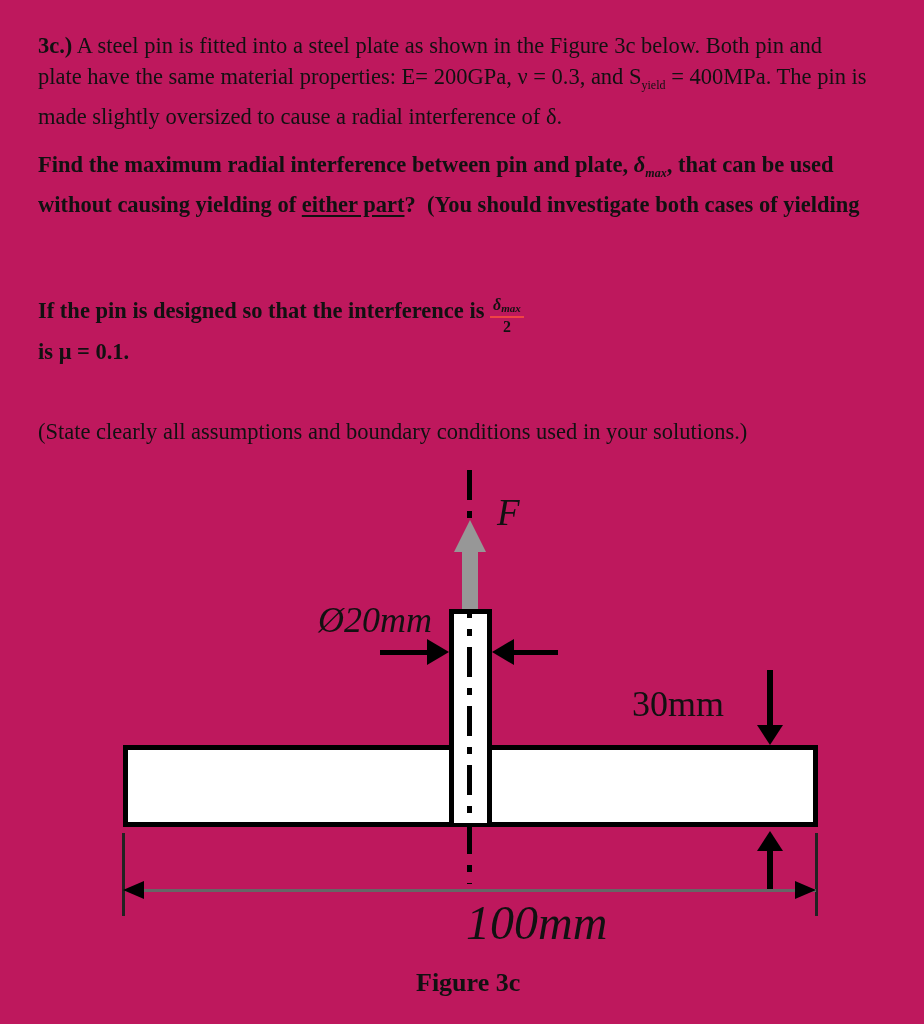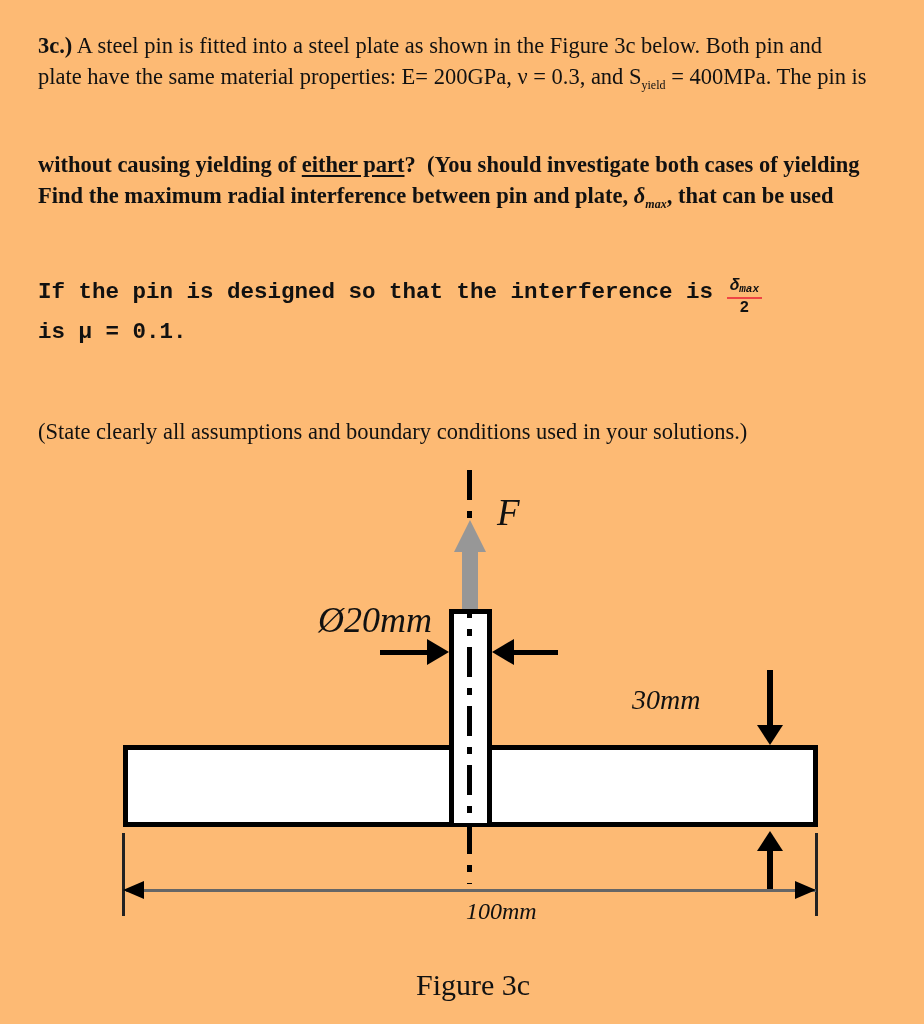--- a/index.html
+++ b/index.html
@@ -1,19 +1,19 @@
 <!DOCTYPE html>
 <html><head>
 <meta charset="utf-8">
 <style>
   html,body{margin:0;padding:0;background:#e8e8e8;}
   .page{
     position:relative;
     width:924px;height:1024px;
-    background:#fdba74;
+    background:#be185d;
     font-family:"Liberation Serif","DejaVu Serif",serif;
     color:#111111;
     overflow:hidden;
   }
   
   .para{
     position:absolute;
     left:38px;
     font-size:22.5px;
     line-height:31px;
@@ -74,21 +74,21 @@
     border-top:13px solid transparent;border-bottom:13px solid transparent;
     border-left:22px solid #000;
   }
   .d20-line-right{left:510px;top:650px;width:48px;height:5px;background:#000;}
   .d20-head-right{
     left:492px;top:639px;width:0;height:0;
     border-top:13px solid transparent;border-bottom:13px solid transparent;
     border-right:22px solid #000;
   }
 
-  .label-30{left:632px;top:686px;font-size:28px;font-style:italic;line-height:1;}
+  .label-30{left:632px;top:686px;font-size:36px;line-height:1;}
   .t30-shaft-top{left:767px;top:670px;width:6px;height:57px;background:#000;}
   .t30-head-down{
     left:757px;top:725px;width:0;height:0;
     border-left:13px solid transparent;border-right:13px solid transparent;
     border-top:20px solid #000;
   }
   .t30-head-up{
     left:757px;top:831px;width:0;height:0;
     border-left:13px solid transparent;border-right:13px solid transparent;
     border-bottom:20px solid #000;
@@ -101,40 +101,41 @@
   .dim100-head-left{
     left:123px;top:881px;width:0;height:0;
     border-top:9px solid transparent;border-bottom:9px solid transparent;
     border-right:21px solid #000;
   }
   .dim100-head-right{
     left:795px;top:881px;width:0;height:0;
     border-top:9px solid transparent;border-bottom:9px solid transparent;
     border-left:21px solid #000;
   }
-  .label-100{left:466px;top:899px;font-size:24px;font-style:italic;line-height:1;}
+  .label-100{left:466px;top:899px;font-size:48px;font-style:italic;line-height:1;}
 
-  .caption{left:416px;top:970px;font-size:30px;font-weight:normal;line-height:1;}
+  .caption{left:416px;top:970px;font-size:26px;font-weight:bold;line-height:1;}
 </style>
 </head>
 <body>
 
 <div class="page">
 
   <div class="para" style="top:30px;">
     <span class="tline"><span class="bold">3c.)</span><span> A steel pin is fitted into a steel plate as shown in the Figure 3c below. Both pin and</span></span>
     <span class="tline"><span>plate have the same material properties: E= 200GPa, ν = 0.3, and S</span><span class="sub">yield</span><span> = 400MPa. The pin is</span></span>
+    <span class="tline">made slightly oversized to cause a radial interference of δ.</span>
   </div>
 
   <div class="para bold" style="top:149px;">
+    <span class="tline"><span>Find the maximum radial interference between pin and plate, </span><span class="it">δ</span><span class="sub it">max</span><span>, that can be used</span></span>
     <span class="tline"><span>without causing yielding of </span><span class="ul">either part</span><span>? &nbsp;(You should investigate both cases of yielding</span></span>
-    <span class="tline"><span>Find the maximum radial interference between pin and plate, </span><span class="it">δ</span><span class="sub it">max</span><span>, that can be used</span></span>
   </div>
 
-  <div class="para bold" style="top:277px;font-family:Liberation Mono, monospace;">
+  <div class="para bold" style="top:295px;">
     <span class="tline"><span>If the pin is designed so that the interference is </span><span class="frac"><span class="num"><span class="it">δ</span><span class="subsmall it">max</span></span><span class="den">2</span></span></span>
     <span class="tline">is μ = 0.1.</span>
   </div>
 
   <div class="para" style="top:416px;">
     <span class="tline">(State clearly all assumptions and boundary conditions used in your solutions.)</span>
   </div>
 
   <div class="figure">
 

